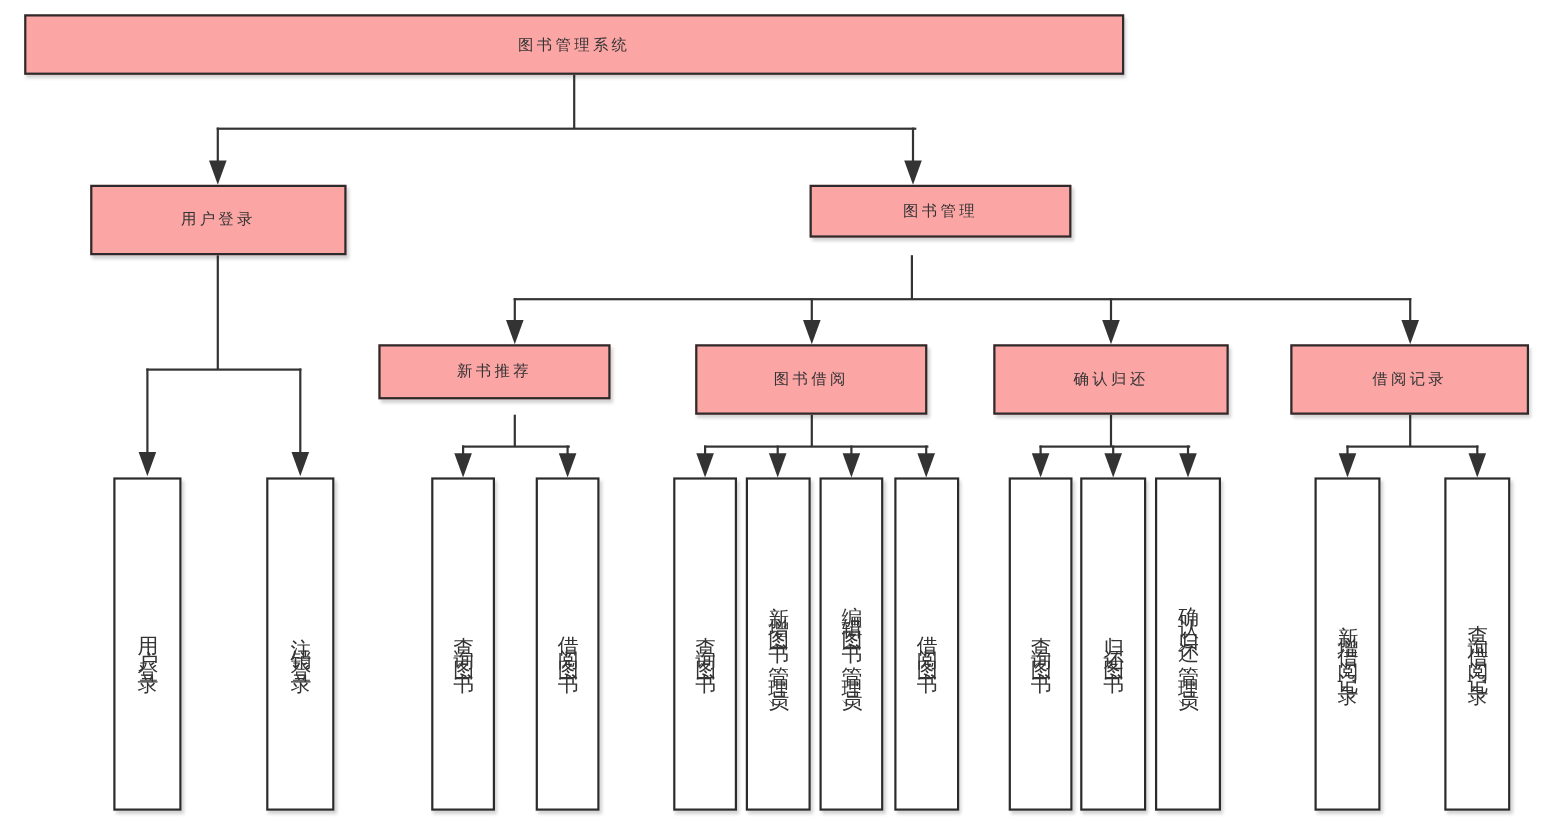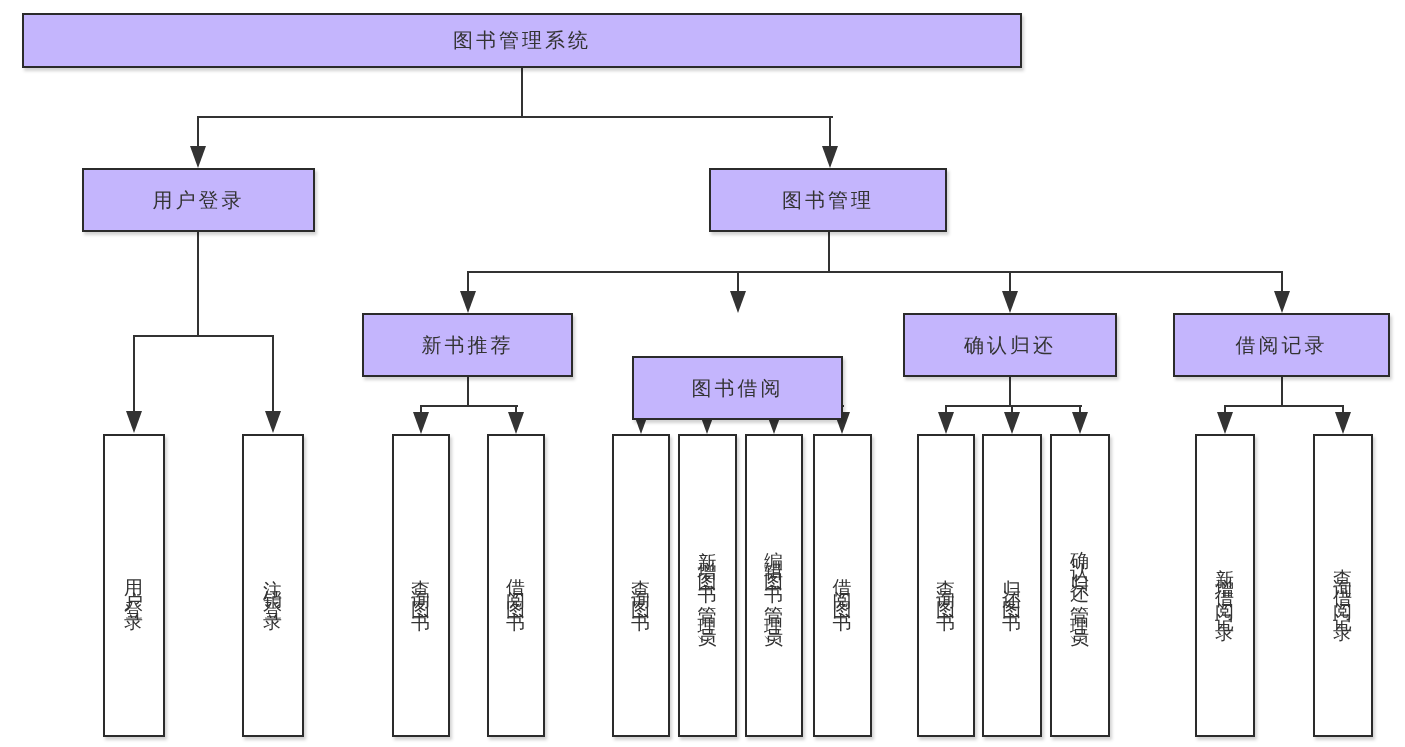--- a/index.html
+++ b/index.html
@@ -16,28 +16,28 @@
   }
   .canvas{
     position:relative;
     width:1405px;
     height:747px;
     background:var(--background);
     overflow:hidden;
   }
   .node{
     position:absolute;
-    background:#c4b5fd;
+    background:#fca5a5;
     border:2px solid var(--border);
     box-shadow:2px 3px 3px rgba(0,0,0,0.18);
     display:flex;
     align-items:center;
     justify-content:center;
     color:var(--text);
-    font-size:20px;
+    font-size:14px;
     letter-spacing:3px;
     box-sizing:border-box;
     z-index:2;
   }
   .leaf{
     position:absolute;
     top:434px;
     height:303px;
     background:#ffffff;
     border:2px solid var(--border);
@@ -95,21 +95,21 @@
   <div class="vline" style="left:521px;top:68px;height:49px;"></div>
   <div class="hline" style="left:197px;top:116px;width:636px;"></div>
   <div class="vline" style="left:197px;top:116px;height:31px;"></div>
   <div class="arrow" style="left:190px;top:146px;"></div>
   <div class="vline" style="left:829px;top:116px;height:31px;"></div>
   <div class="arrow" style="left:822px;top:146px;"></div>
 
   <div class="node" style="left:82px;top:168px;width:233px;height:64px;">
     <span>用户登录</span>
   </div>
-  <div class="node" style="left:709px;top:168px;width:238px;height:64px;">
+  <div class="node" style="left:736px;top:168px;width:238px;height:48px;">
     <span>图书管理</span>
   </div>
 
   <div class="vline" style="left:197px;top:232px;height:104px;"></div>
   <div class="hline" style="left:133px;top:335px;width:141px;"></div>
   <div class="vline" style="left:133px;top:335px;height:77px;"></div>
   <div class="arrow" style="left:126px;top:411px;"></div>
   <div class="vline" style="left:272px;top:335px;height:77px;"></div>
   <div class="arrow" style="left:265px;top:411px;"></div>
 
@@ -117,24 +117,24 @@
   <div class="hline" style="left:467px;top:271px;width:816px;"></div>
   <div class="vline" style="left:467px;top:271px;height:21px;"></div>
   <div class="arrow" style="left:460px;top:291px;"></div>
   <div class="vline" style="left:737px;top:271px;height:21px;"></div>
   <div class="arrow" style="left:730px;top:291px;"></div>
   <div class="vline" style="left:1009px;top:271px;height:21px;"></div>
   <div class="arrow" style="left:1002px;top:291px;"></div>
   <div class="vline" style="left:1281px;top:271px;height:21px;"></div>
   <div class="arrow" style="left:1274px;top:291px;"></div>
 
-  <div class="node" style="left:362px;top:313px;width:211px;height:64px;">
+  <div class="node" style="left:344px;top:313px;width:211px;height:50px;">
     <span>新书推荐</span>
   </div>
-  <div class="node" style="left:632px;top:313px;width:211px;height:64px;margin-top:43px;">
+  <div class="node" style="left:632px;top:313px;width:211px;height:64px;">
     <span>图书借阅</span>
   </div>
   <div class="node" style="left:903px;top:313px;width:214px;height:64px;">
     <span>确认归还</span>
   </div>
   <div class="node" style="left:1173px;top:313px;width:217px;height:64px;">
     <span>借阅记录</span>
   </div>
 
   <div class="vline" style="left:467px;top:377px;height:29px;"></div>

